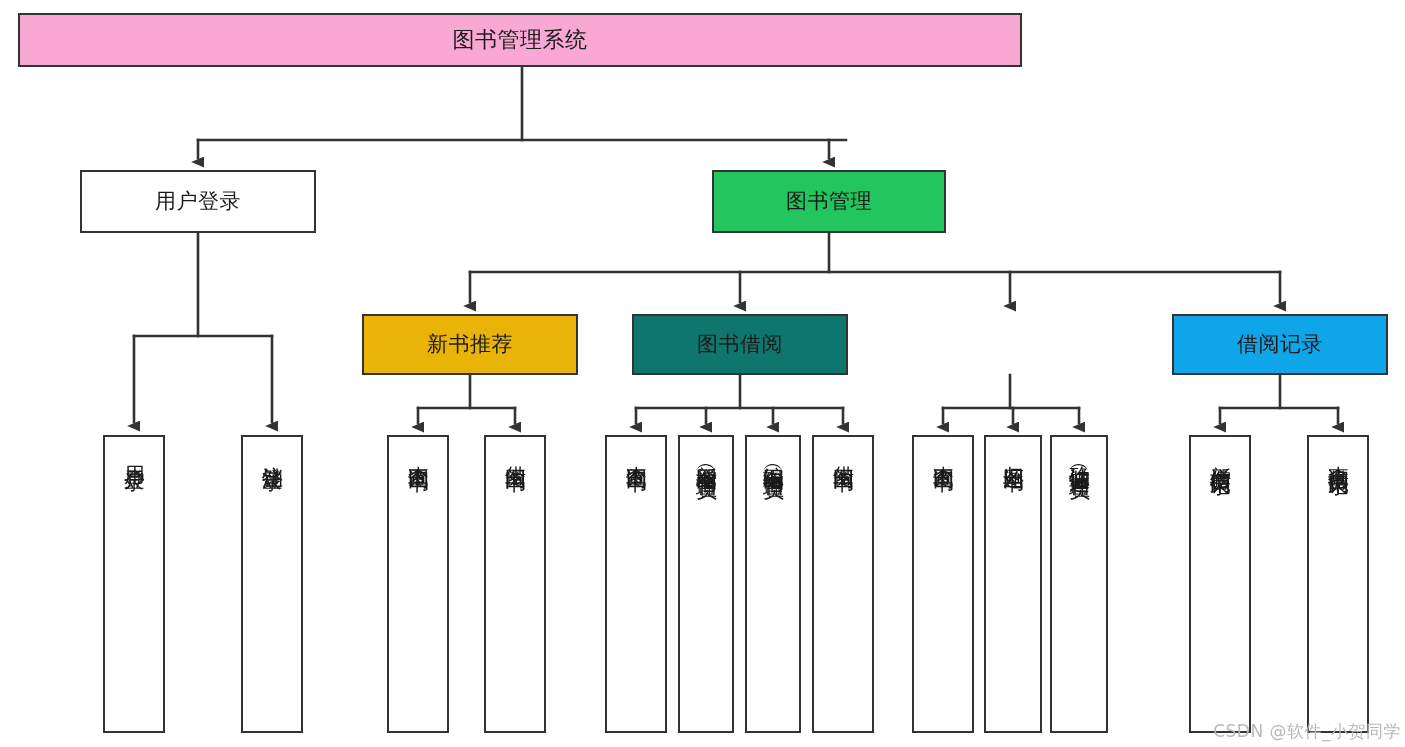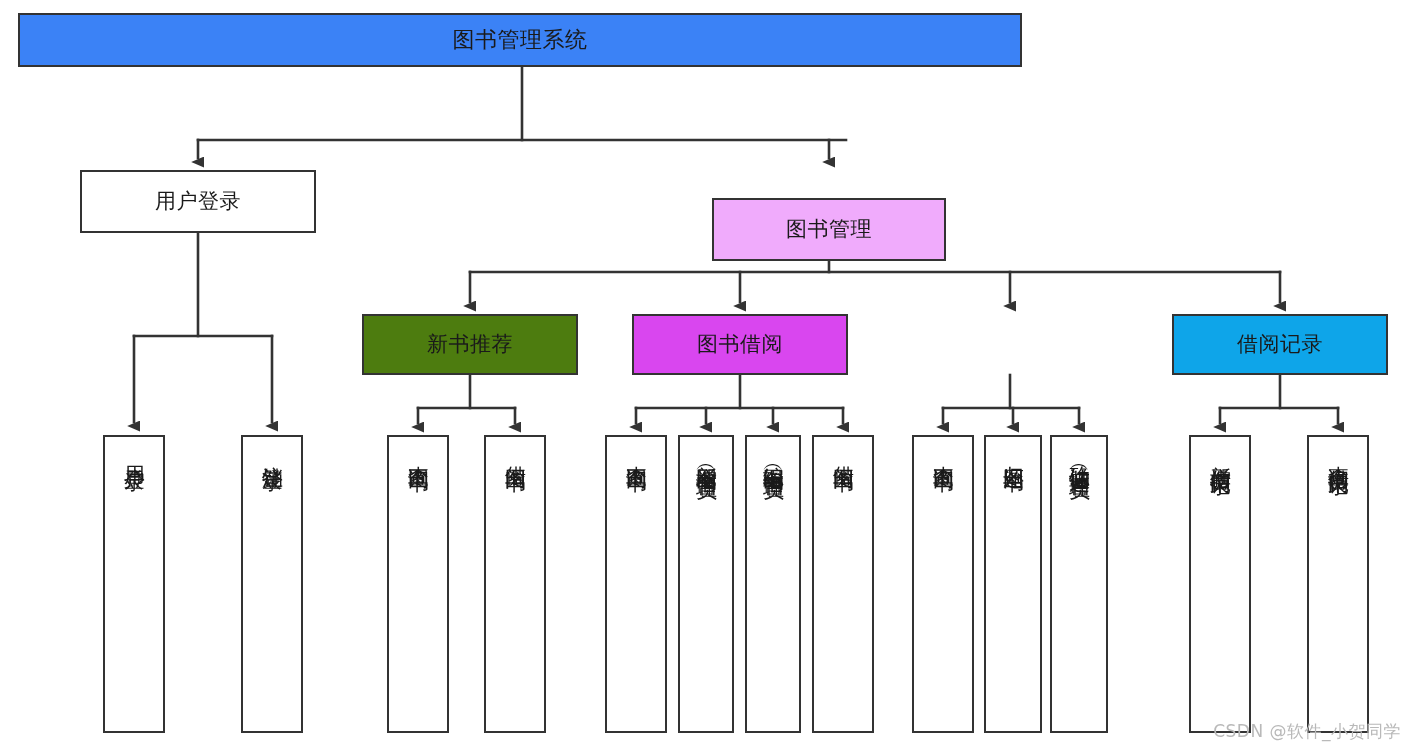--- a/index.html
+++ b/index.html
@@ -124,35 +124,35 @@
       <path d="M1013,408 L1013,423" marker-end="url(#arrow)"></path>
       <path d="M1079,408 L1079,423" marker-end="url(#arrow)"></path>
 
       <path d="M1280,375 L1280,408"></path>
       <path d="M1220,408 L1338,408"></path>
       <path d="M1220,408 L1220,423" marker-end="url(#arrow)"></path>
       <path d="M1338,408 L1338,423" marker-end="url(#arrow)"></path>
     </g>
   </svg>
 
-  <div class="node horiz root" style="left: 18px; top: 13px; width: 1004px; height: 54px; border-color: rgb(51, 51, 51); background: #3b82f6;">
+  <div class="node horiz root" style="left: 18px; top: 13px; width: 1004px; height: 54px; border-color: rgb(51, 51, 51); background: #f9a8d4;">
     <span class="node-label" style="color: rgb(26, 26, 26);">图书管理系统</span>
   </div>
 
   <div class="node horiz" style="left: 80px; top: 170px; width: 236px; height: 63px; border-color: rgb(51, 51, 51); background: rgb(255, 255, 255);">
     <span class="node-label" style="color: rgb(26, 26, 26);">用户登录</span>
   </div>
-  <div class="node horiz" style="left: 712px; top: 170px; width: 234px; height: 63px; border-color: rgb(51, 51, 51); background: #f0abfc; margin-top: 28px;">
+  <div class="node horiz" style="left: 712px; top: 170px; width: 234px; height: 63px; border-color: rgb(51, 51, 51); background: #22c55e;">
     <span class="node-label" style="color: rgb(26, 26, 26);">图书管理</span>
   </div>
 
-  <div class="node horiz" style="left: 362px; top: 314px; width: 216px; height: 61px; border-color: rgb(51, 51, 51); background: #4d7c0f;">
+  <div class="node horiz" style="left: 362px; top: 314px; width: 216px; height: 61px; border-color: rgb(51, 51, 51); background: #eab308;">
     <span class="node-label" style="color: rgb(26, 26, 26);">新书推荐</span>
   </div>
-  <div class="node horiz" style="left: 632px; top: 314px; width: 216px; height: 61px; border-color: rgb(51, 51, 51); background: #d946ef;">
+  <div class="node horiz" style="left: 632px; top: 314px; width: 216px; height: 61px; border-color: rgb(51, 51, 51); background: #0f766e;">
     <span class="node-label" style="color: rgb(26, 26, 26);">图书借阅</span>
   </div>
   <div class="node horiz" style="left: 1172px; top: 314px; width: 216px; height: 61px; border-color: rgb(51, 51, 51); background: #0ea5e9;">
     <span class="node-label" style="color: rgb(26, 26, 26);">借阅记录</span>
   </div>
 
   <div class="node vert" style="left: 103px; top: 435px; width: 62px; height: 298px; border-color: rgb(51, 51, 51); background: rgb(255, 255, 255);">
     <span class="node-label" style="color: rgb(26, 26, 26);">用户登录</span>
   </div>
   <div class="node vert" style="left: 241px; top: 435px; width: 62px; height: 298px; border-color: rgb(51, 51, 51); background: rgb(255, 255, 255);">

